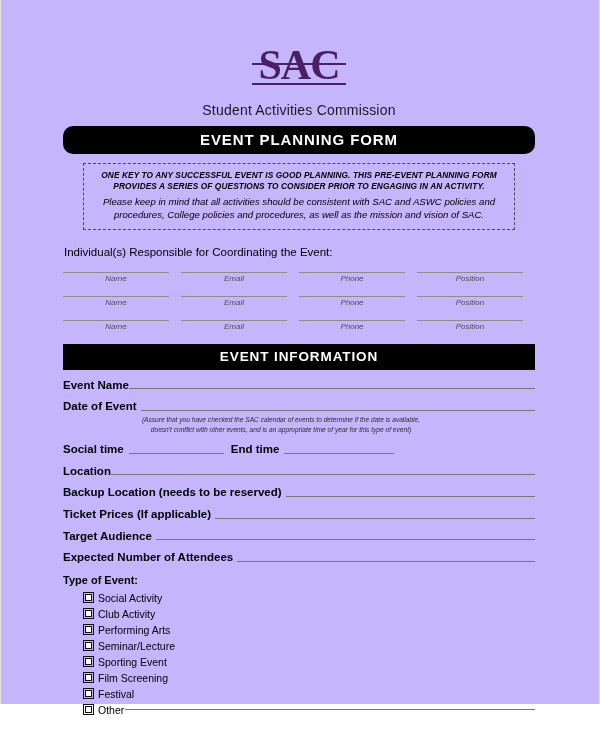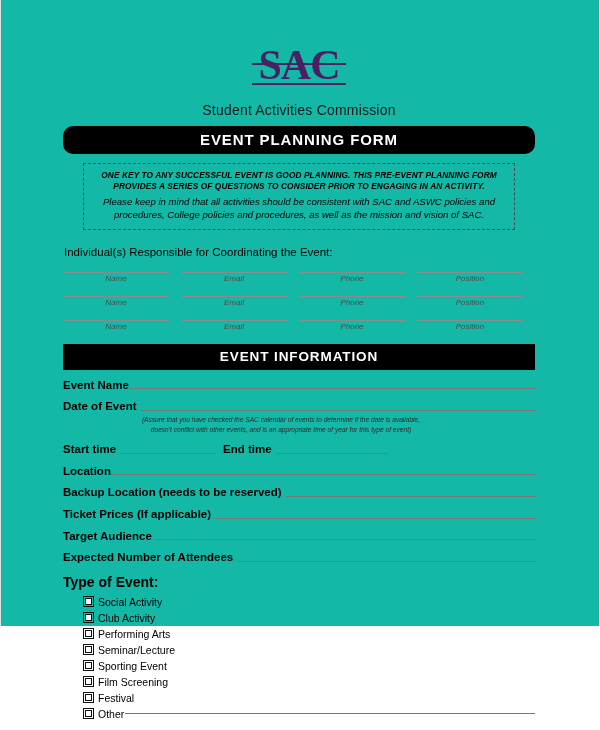--- a/index.html
+++ b/index.html
@@ -11,22 +11,22 @@
   body {
     width: 600px;
     height: 730px;
     font-family: "Liberation Sans", sans-serif;
     color: #000000;
     overflow: hidden;
   }
   .page {
     position: relative;
     width: 600px;
-    height: 626px;
-    background: #14b8a6;
+    height: 704px;
+    background: #c4b5fd;
     box-sizing: border-box;
     border: 1px solid #e2e2e2;
     border-top: none;
     border-bottom: none;
   }
   .sheet {
     position: absolute;
     left: 62px;
     top: 0;
     width: 472px;
@@ -169,21 +169,21 @@
     font-style: italic;
     color: #2b2b2b;
     text-align: center;
     width: 300px;
     line-height: 1.45;
   }
 
   
   .type-label {
     margin-top: 10px;
-    font-size: 14px;
+    font-size: 11px;
     font-weight: 700;
   }
   .check-grid {
     margin-top: 5px;
     display: flex;
     padding-left: 22px;
     flex-direction: column;
   }
   .check-col { }
   .check-col.c1 { width: 108px; }
@@ -323,21 +323,21 @@
         <div class="fline"></div>
       </div>
 
       <div class="frow">
         <div class="flabel">Date of Event</div>
         <div class="fline gap"></div>
       </div>
       <div class="note">(Assure that you have checked the SAC calendar of events to determine if the date is available, doesn't conflict with other events, and is an appropriate time of year for this type of event)</div>
 
       <div class="frow">
-        <div class="flabel">Start time</div>
+        <div class="flabel">Social time</div>
         <div class="fline short"></div>
         <div class="flabel">End time</div>
         <div class="fline short2"></div>
         <div style="flex:1 1 auto;"></div>
       </div>
 
       <div class="frow">
         <div class="flabel">Location</div>
         <div class="fline"></div>
       </div>

